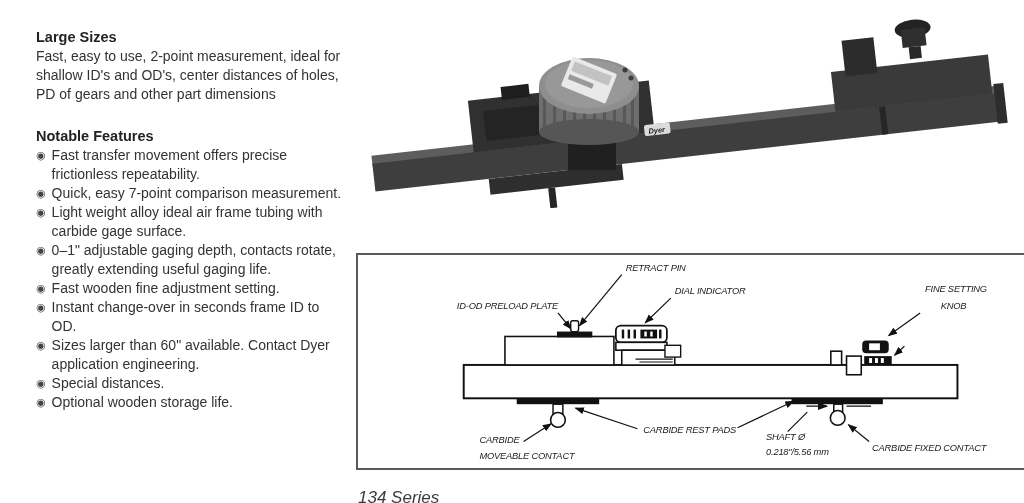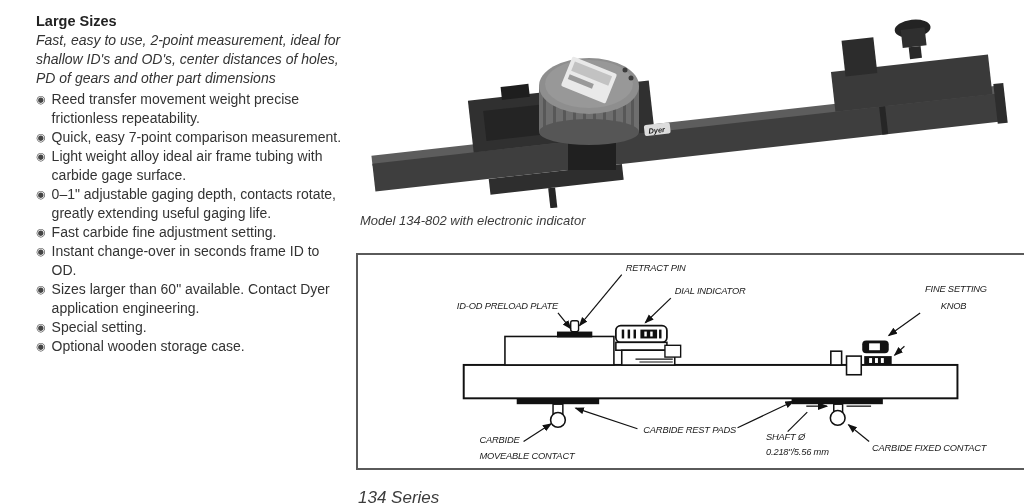--- a/index.html
+++ b/index.html
@@ -3,22 +3,22 @@
 <meta charset="utf-8">
 <style>
   html,body{margin:0;padding:0;background:#fff;}
   .page{
     position:relative;width:1024px;height:503px;background:#ffffff;
     font-family:"Liberation Sans",sans-serif;color:#2e2e2e;overflow:hidden;
     outline:1px solid #e3e3e3;
   }
   
   .left-col{position:absolute;left:36px;top:13px;width:308px;}
-  .head{font-size:14.5px;font-weight:bold;color:#222;margin:0 0 2px 0;}
-  .intro-body{font-size:14px;line-height:19px;margin:0;color:#333;font-style:italic;}
+  .head{font-size:14.5px;font-weight:bold;color:#222;margin:16px 0 2px 0;}
+  .intro-body{font-size:14px;line-height:19px;margin:0;color:#333;}
   .features-head{margin-top:24px;}
   ul.features{list-style:none;margin:2px 0 0 0;padding:0;font-size:14px;line-height:19px;color:#333;}
   ul.features li{display:flex;gap:6px;align-items:flex-start;}
   ul.features .bullet{flex:0 0 auto;font-size:11px;line-height:19px;color:#444;}
   
   .photo-wrap{position:absolute;left:362px;top:8px;width:660px;height:200px;}
   .photo-caption{position:absolute;left:360px;top:213px;font-size:13px;font-style:italic;color:#3b3b3b;}
   
   .diagram-box{position:absolute;left:356px;top:253px;width:718px;height:217px;border:2px solid #5a5a5a;background:#fff;box-sizing:border-box;}
   .diagram-box svg{display:block;width:100%;height:100%;}
@@ -27,56 +27,57 @@
 </style>
 </head>
 <body>
 
 <div class="page">
 
   <div class="left-col">
     <h1 class="head">Large Sizes</h1>
     <p class="intro-body">Fast, easy to use, 2-point measurement, ideal for shallow ID's and OD's, center distances of holes, PD of gears and other part dimensions</p>
 
+    <h2 class="head features-head">Notable Features</h2>
     <ul class="features">
       <li>
           <span class="bullet">◉</span>
-          <span>Reed transfer movement weight precise frictionless repeatability.</span>
+          <span>Fast transfer movement offers precise frictionless repeatability.</span>
         </li>
       <li>
           <span class="bullet">◉</span>
           <span>Quick, easy 7-point comparison measurement.</span>
         </li>
       <li>
           <span class="bullet">◉</span>
           <span>Light weight alloy ideal air frame tubing with carbide gage surface.</span>
         </li>
       <li>
           <span class="bullet">◉</span>
           <span>0–1" adjustable gaging depth, contacts rotate, greatly extending useful gaging life.</span>
         </li>
       <li>
           <span class="bullet">◉</span>
-          <span>Fast carbide fine adjustment setting.</span>
+          <span>Fast wooden fine adjustment setting.</span>
         </li>
       <li>
           <span class="bullet">◉</span>
           <span>Instant change-over in seconds frame ID to OD.</span>
         </li>
       <li>
           <span class="bullet">◉</span>
           <span>Sizes larger than 60" available. Contact Dyer application engineering.</span>
         </li>
       <li>
           <span class="bullet">◉</span>
-          <span>Special setting.</span>
-        </li>
-      <li>
-          <span class="bullet">◉</span>
-          <span>Optional wooden storage case.</span>
+          <span>Special distances.</span>
+        </li>
+      <li>
+          <span class="bullet">◉</span>
+          <span>Optional wooden storage life.</span>
         </li>
     </ul>
   </div>
 
   <div class="photo-wrap">
     <svg viewBox="0 0 660 200">
       <g transform="rotate(-6.4 330 135)">
         <rect x="10" y="112" width="634" height="10" fill="#5d5d5d"></rect>
         <rect x="10" y="120" width="634" height="28" fill="#3e3e3e"></rect>
         <rect x="636" y="110" width="10" height="40" fill="#2d2d2d"></rect>
@@ -119,21 +120,20 @@
         <g transform="rotate(22 227 72)">
           <rect x="203" y="56" width="48" height="32" rx="2" fill="#e9e9e9"></rect>
           <rect x="207" y="60" width="40" height="10" fill="#c2c2c2"></rect>
           <rect x="207" y="74" width="26" height="5" fill="#9a9a9a"></rect>
         </g>
         <circle cx="263" cy="62" r="2.5" fill="#3c3c3c"></circle>
         <circle cx="269" cy="70" r="2.5" fill="#3c3c3c"></circle>
       </g>
     </svg>
   </div>
-  <div class="photo-caption">Model 134-802 with electronic indicator</div>
 
   <div class="diagram-box">
     <svg viewBox="0 0 614 217">
       <defs>
         <marker id="ah" markerWidth="9" markerHeight="8" refX="7" refY="3" orient="auto">
           <path d="M0,0 L8,3 L0,6 z" fill="#111"></path>
         </marker>
       </defs>
 
       <rect x="51" y="112" width="503" height="34" fill="#fff" stroke="#111" stroke-width="2"></rect>

